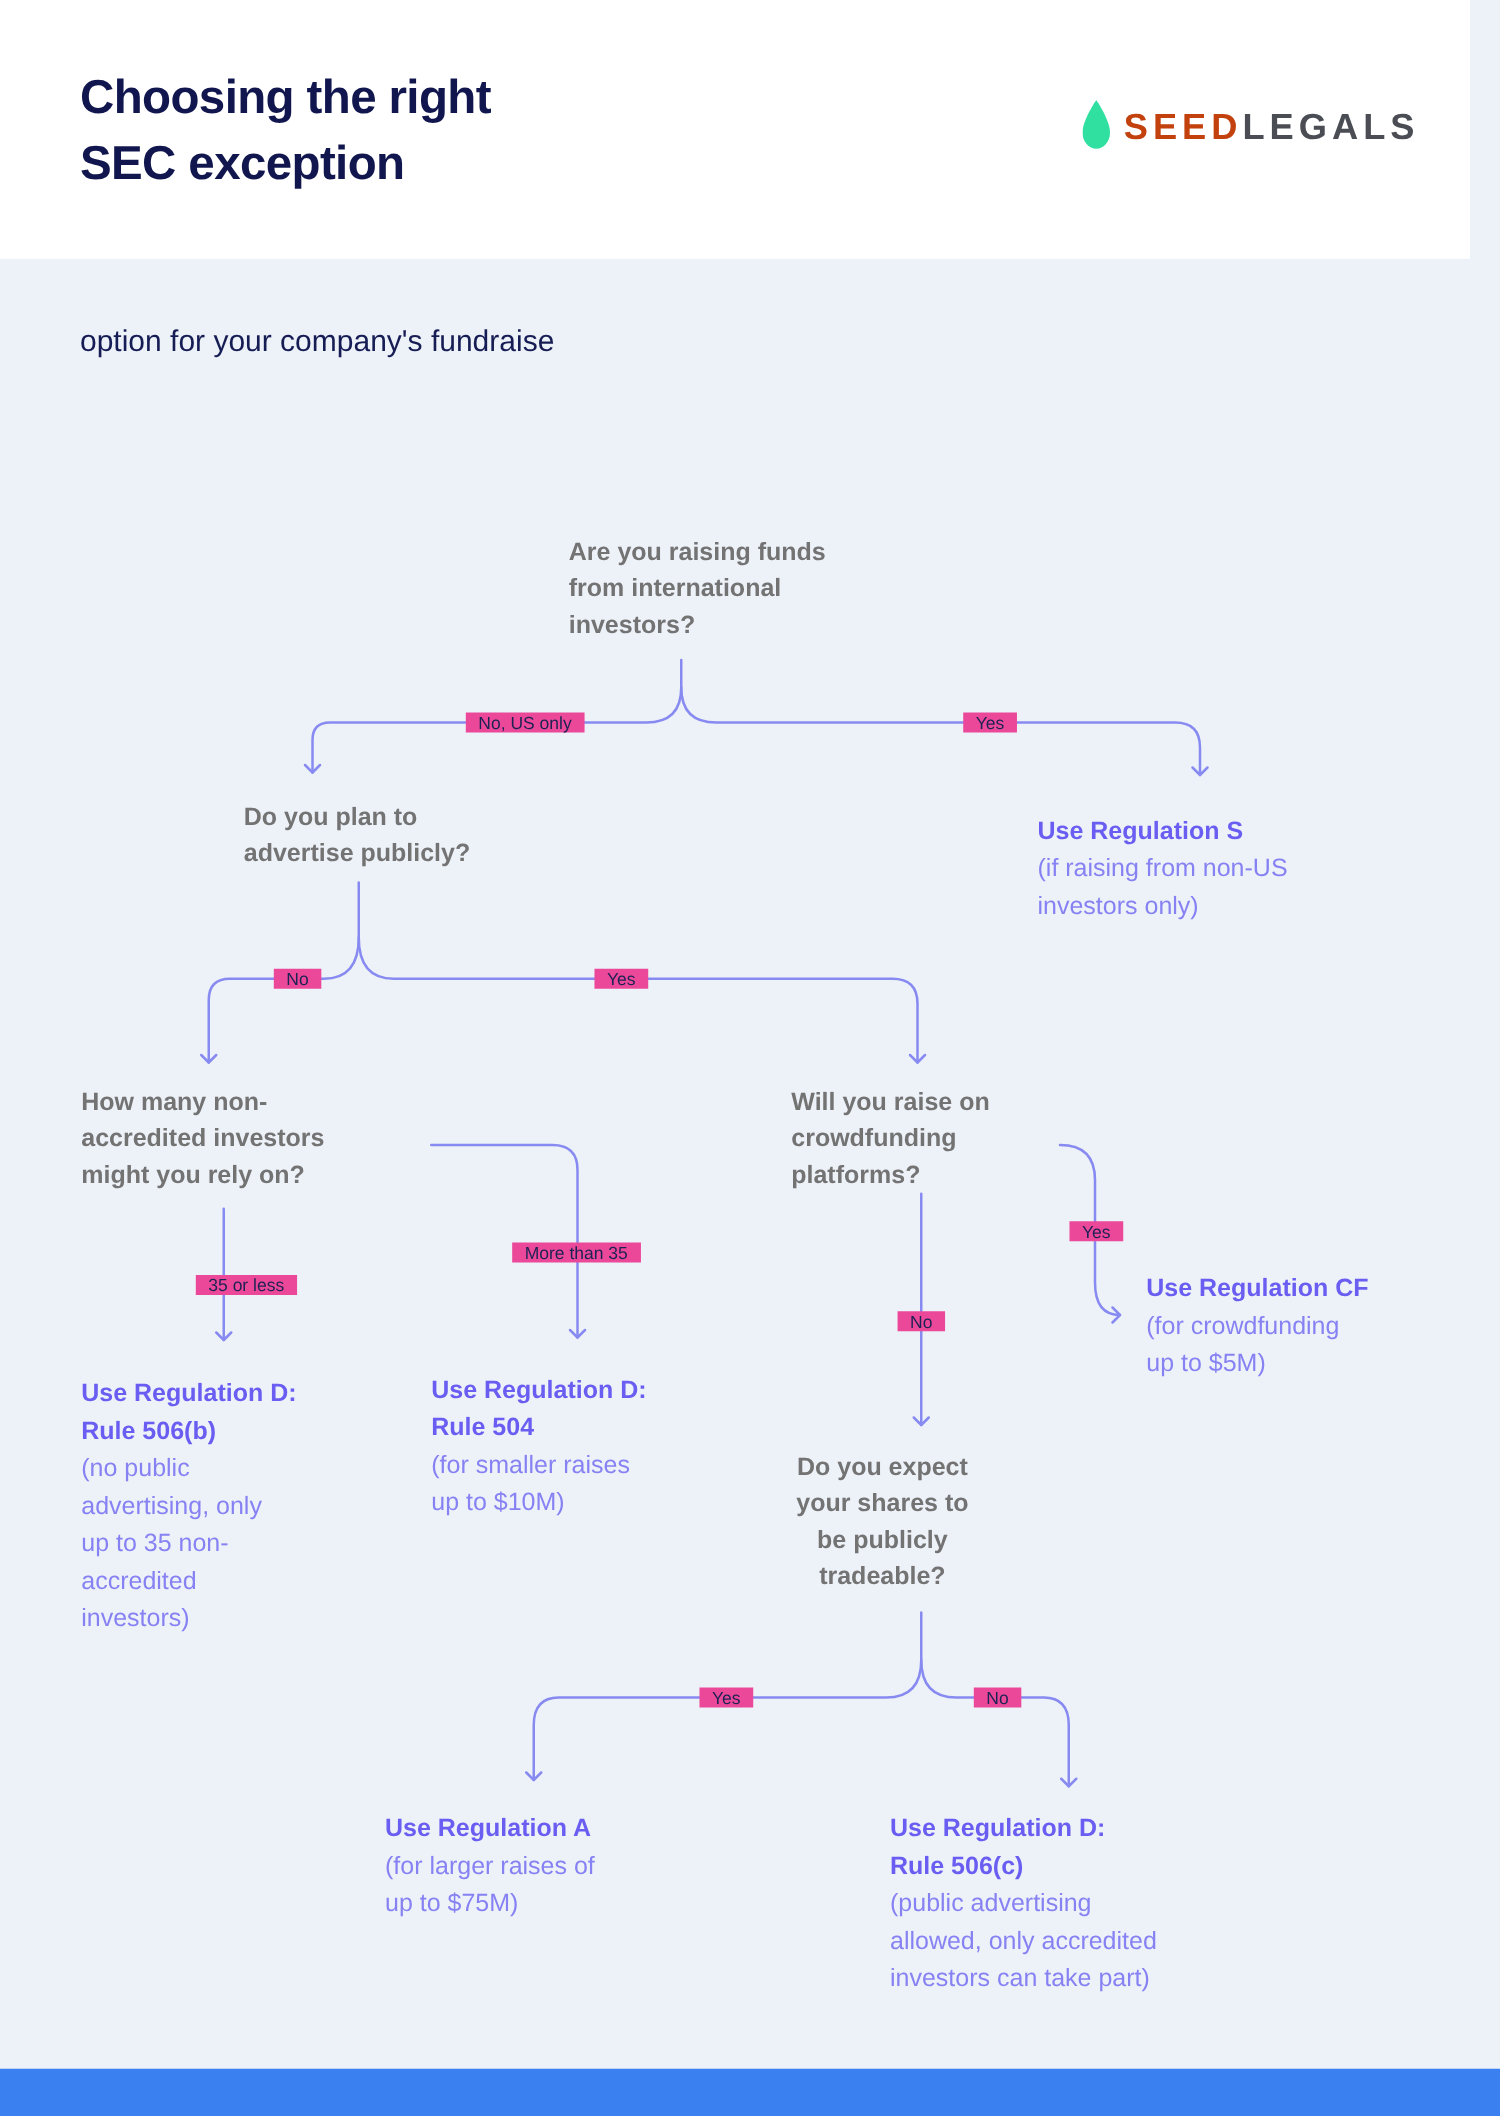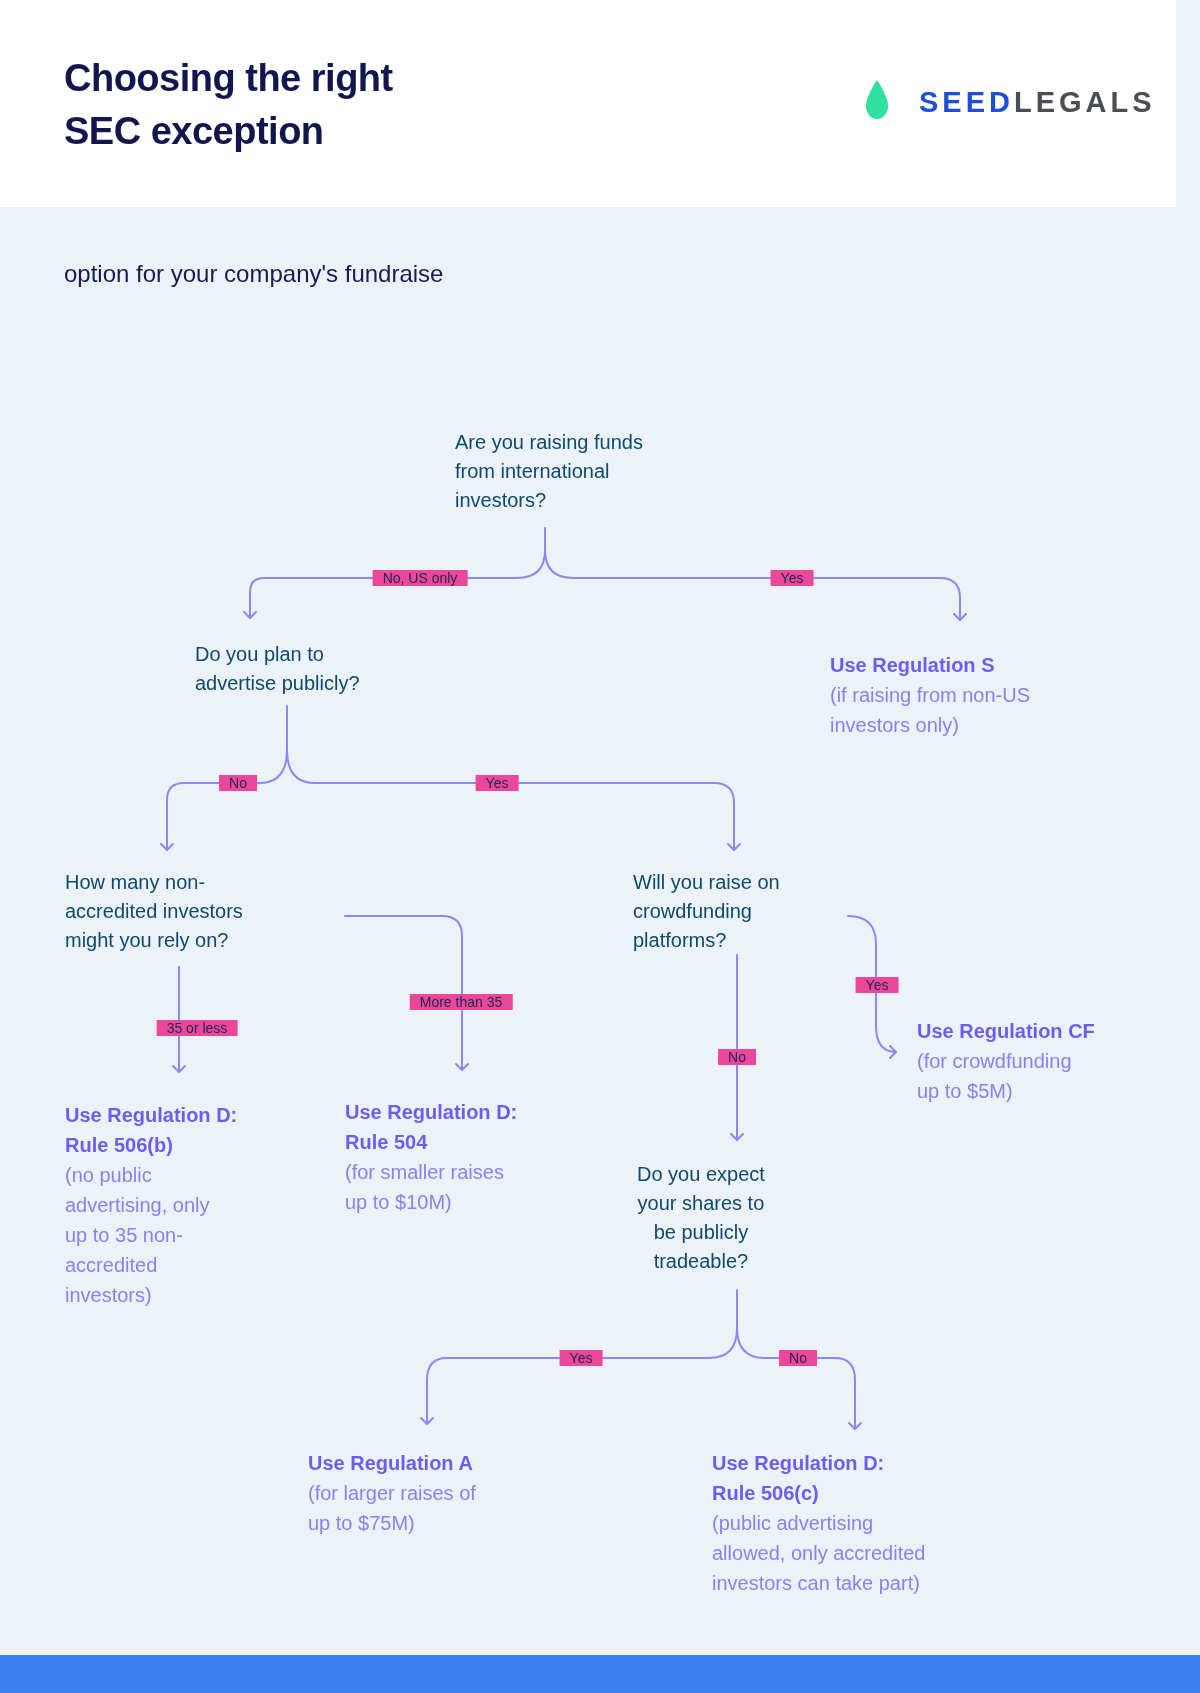--- a/index.html
+++ b/index.html
@@ -12,29 +12,29 @@
     position:absolute; left:0; top:0; width:1176px; height:207px;
     background:#ffffff;
   }
   .title {
     position:absolute; left:64px; top:52px;
     font-size:38px; line-height:53px; font-weight:700;
     color:#11174e; letter-spacing:-0.5px;
   }
   .logo { position:absolute; left:866px; top:80px; display:flex; align-items:center; gap:11px; }
   .logo-text { font-size:29px; font-weight:700; letter-spacing:4px; white-space:nowrap; }
-  .logo-seed { color:#1d4ed8;margin-left:20px; }
+  .logo-seed { color:#c2410c; }
   .logo-legals { color:#4b4d55; }
   .intro {
     position:absolute; left:64px; top:255px;
     font-size:24px; line-height:37px; font-weight:400; color:#161c54;
   }
   svg.connectors { position:absolute; left:0; top:0; pointer-events:none; }
   .q {
-    position:absolute; color:#0c4a6e; font-weight:400;
+    position:absolute; color:#737373; font-weight:700;
     font-size:20px; line-height:29px; white-space:nowrap;
   }
   .res { position:absolute; white-space:nowrap; }
   .res-head { color:#6a5ef2; font-weight:700; font-size:20px; line-height:30px; }
   .res-body { color:#8782f3; font-weight:400; font-size:20px; line-height:30px; }
   .lbl {
     position:absolute; transform:translate(-50%,-50%);
     background:#ec4899; color:#1c2254; font-size:14px;
     padding:0 10px; white-space:nowrap; z-index:2;
   }

